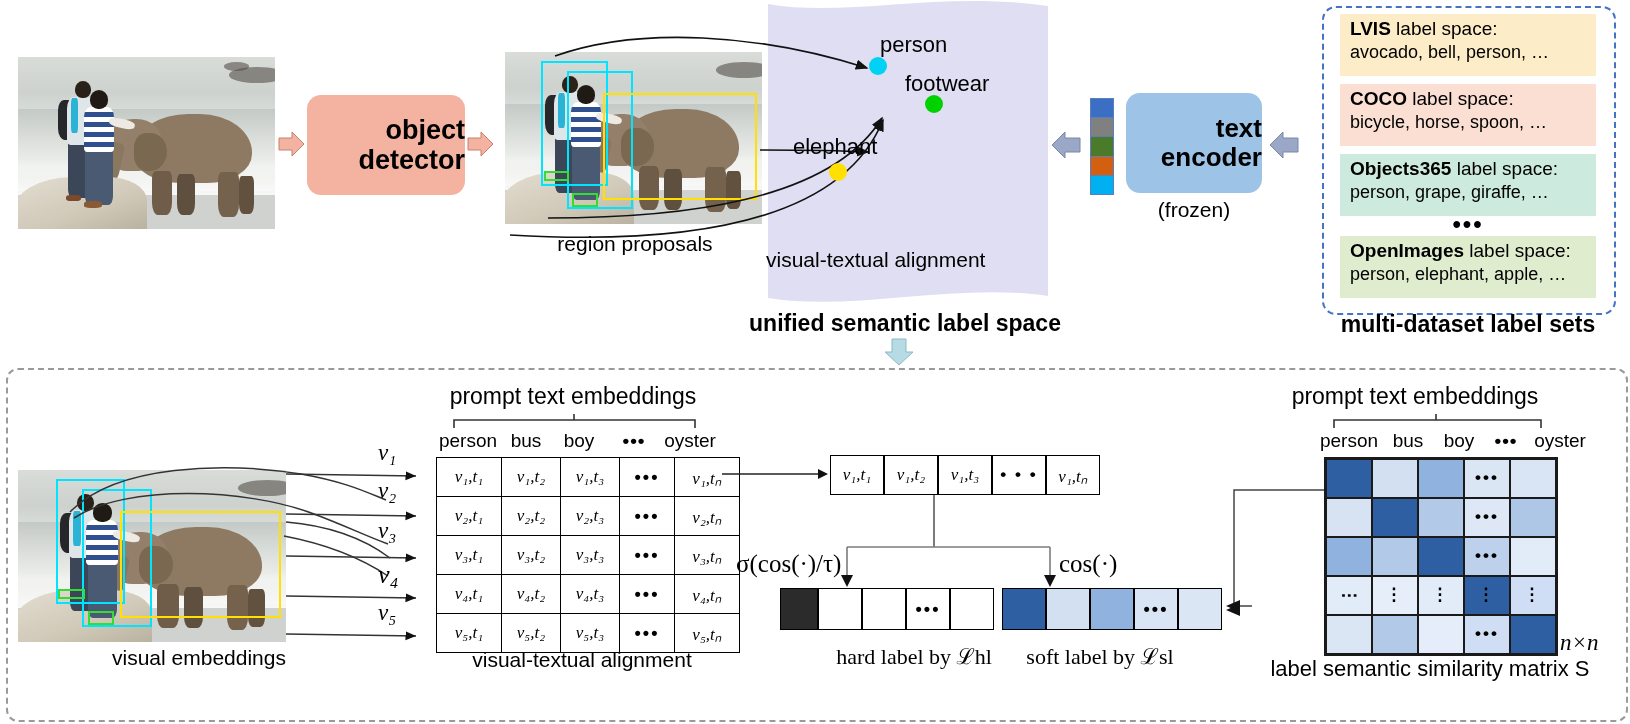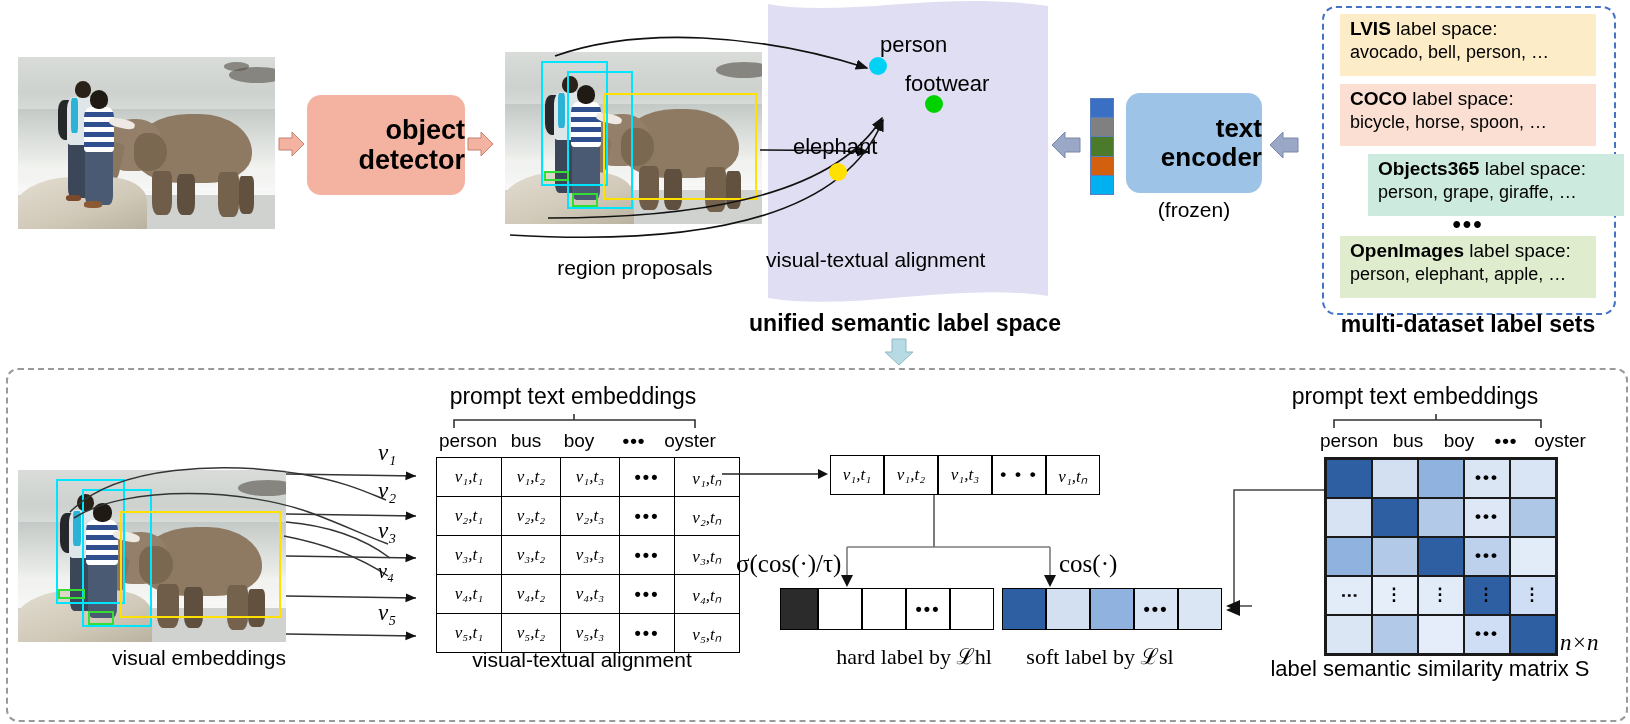--- a/index.html
+++ b/index.html
@@ -169,21 +169,21 @@
   <div class="p2-body"></div>
   <div class="p2-arm"></div>
   <div class="p2-head"></div>
   <div class="bbox" style="left:14%;top:5%;width:26%;height:73%;border:2px solid #00e5ff;"></div>
   <div class="bbox" style="left:24%;top:11%;width:26%;height:80%;border:2px solid #00e5ff;"></div>
   <div class="bbox" style="left:38%;top:24%;width:60%;height:62%;border:2px solid #ffe000;"></div>
   <div class="bbox" style="left:15%;top:69%;width:10%;height:6%;border:2px solid #33dd33;"></div>
   <div class="bbox" style="left:26%;top:82%;width:10%;height:8%;border:2px solid #33dd33;"></div>
 </div>
 
-<div class="cap" style="left:530px;top:232px;width:210px;text-align:center;margin-top:24px;">region proposals</div>
+<div class="cap" style="left:530px;top:232px;width:210px;text-align:center;">region proposals</div>
 
 <svg class="abs" style="left:756px;top:0px;width:300px;height:310px;">
   <path d="M12,4 C 90,18 185,-10 292,6 L292,296 C 200,282 96,312 12,298 Z" fill="#e0def2"></path>
 </svg>
 
 <svg class="abs" style="left:500px;top:30px;width:400px;height:220px;">
   <defs>
     <marker id="ar" markerWidth="9" markerHeight="9" refX="7" refY="3.2" orient="auto">
       <path d="M0,0 L8,3.2 L0,6.4 z" fill="#111"></path>
     </marker>
@@ -238,21 +238,21 @@
   <div class="s">avocado, bell, person, …</div>
 </div>
 
 <div class="lbcard" style="left:1340px;top:84px;width:256px;height:62px;background:#fadfd2;">
   <div class="t">
     <b>COCO</b><span> label space:</span>
   </div>
   <div class="s">bicycle, horse, spoon, …</div>
 </div>
 
-<div class="lbcard" style="left:1340px;top:154px;width:256px;height:62px;background:#cdeade;margin-left:28px;">
+<div class="lbcard" style="left:1340px;top:154px;width:256px;height:62px;background:#cdeade;">
   <div class="t">
     <b>Objects365</b><span> label space:</span>
   </div>
   <div class="s">person, grape, giraffe, …</div>
 </div>
 
 <div class="abs" style="left:1340px;top:210px;width:256px;text-align:center;font-size:24px;font-weight:bold;letter-spacing:2px;">•••</div>
 
 <div class="lbcard" style="left:1340px;top:236px;width:256px;height:62px;background:#dfeccd;">
   <div class="t">
@@ -304,21 +304,21 @@
 <svg class="abs" style="left:46px;top:440px;width:380px;height:230px;">
   <path d="M24,72 C 70,24 180,22 255,34 C 300,42 320,52 340,60" stroke="#333" fill="none" stroke-width="1.5"></path>
   <path d="M28,78 C 80,44 200,48 268,74 C 300,86 320,96 342,104" stroke="#333" fill="none" stroke-width="1.5"></path>
   <path d="M238,96 C 280,104 315,118 342,136" stroke="#333" fill="none" stroke-width="1.5"></path>
   <path d="M240,82 C 288,86 320,100 344,118" stroke="#333" fill="none" stroke-width="1.5"></path>
 </svg>
 
 <div class="abs mth it" style="left:378px;top:440px;font-size:23px;">v₁</div>
 <div class="abs mth it" style="left:378px;top:478px;font-size:23px;">v₂</div>
 <div class="abs mth it" style="left:378px;top:518px;font-size:23px;">v₃</div>
-<div class="abs mth it" style="left:378px;top:560px;font-size:20px;">v₄</div>
+<div class="abs mth it" style="left:378px;top:560px;font-size:26px;">v₄</div>
 <div class="abs mth it" style="left:378px;top:600px;font-size:23px;">v₅</div>
 
 <svg class="abs" style="left:286px;top:452px;width:136px;height:190px;">
   <defs>
     <marker id="ar2" markerWidth="8" markerHeight="8" refX="7" refY="3" orient="auto">
       <path d="M0,0 L7,3 L0,6 z" fill="#111"></path>
     </marker>
   </defs>
   <path d="M0,22 L130,24" stroke="#333" fill="none" stroke-width="1.5" marker-end="url(#ar2)"></path>
   <path d="M0,62 L130,64" stroke="#333" fill="none" stroke-width="1.5" marker-end="url(#ar2)"></path>

